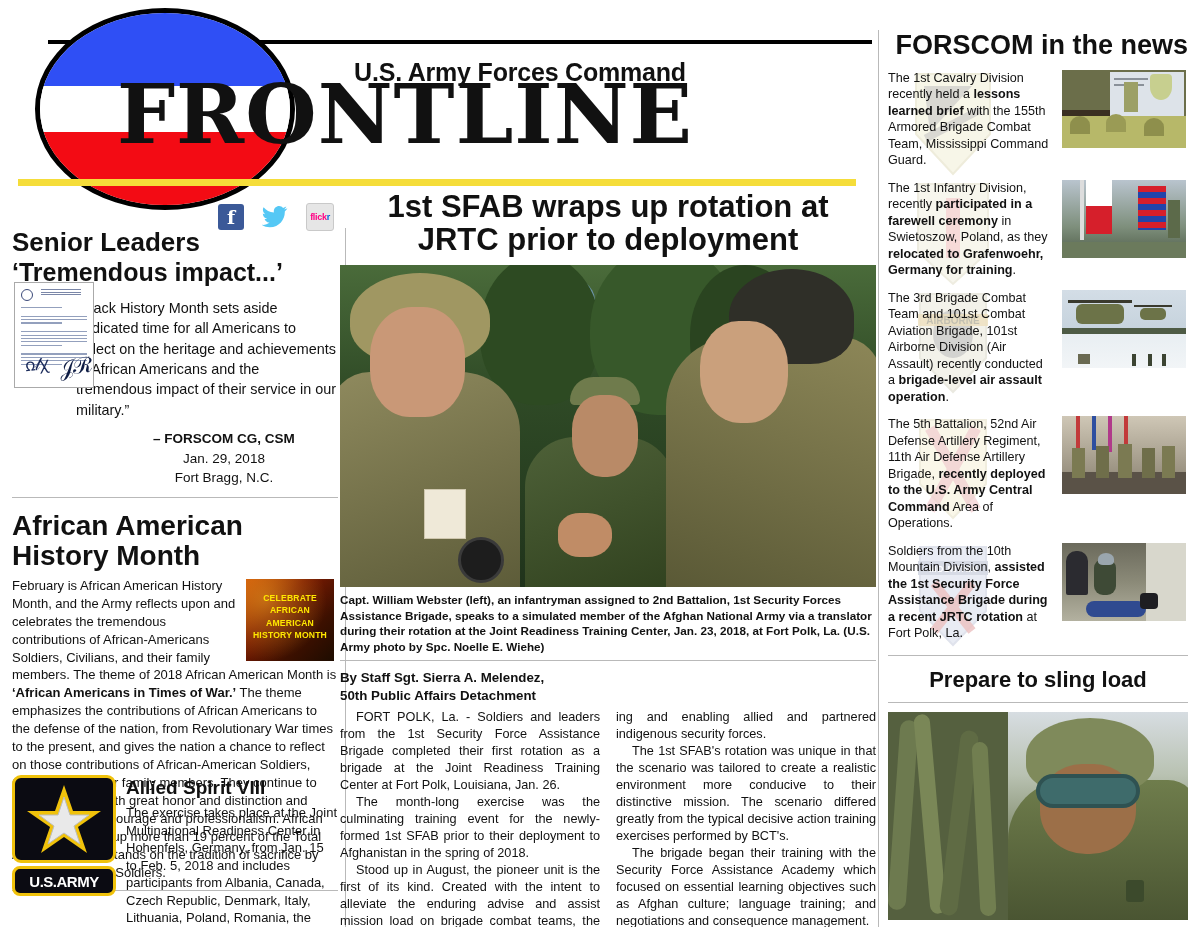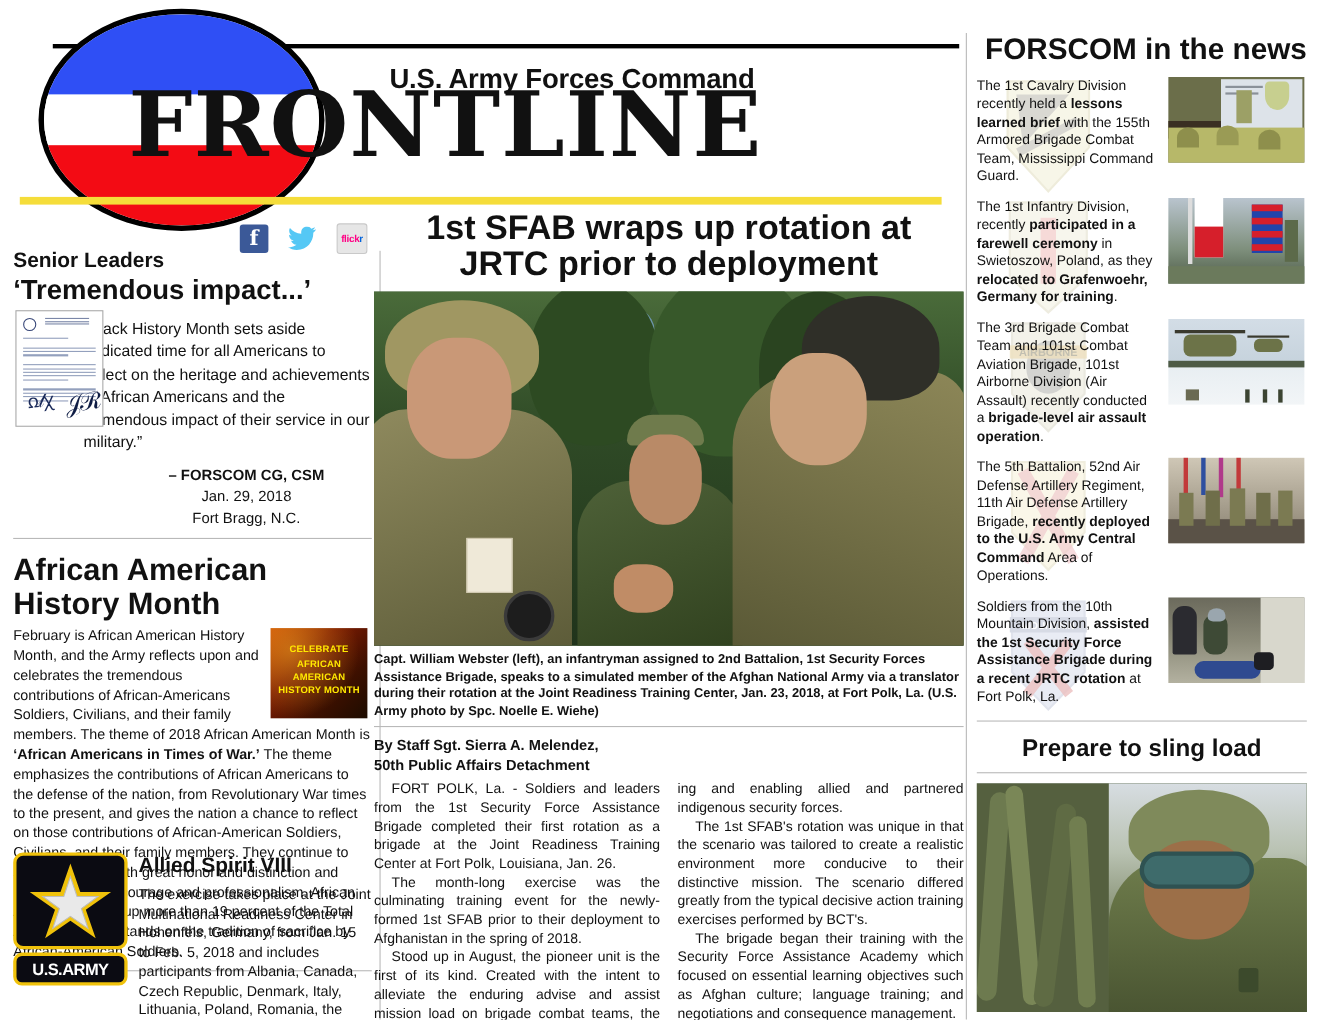--- a/index.html
+++ b/index.html
@@ -31,21 +31,21 @@
   .ico{width:26px;height:26px;border-radius:3px;display:flex;align-items:center;
        justify-content:center;font-weight:bold;font-size:19px;}
   .ico-fb{background:#3b5998;color:#fff;font-family:"DejaVu Serif",serif;}
   .ico-tw{color:#55c8f5;font-size:27px;line-height:1;}
   .ico-fl{background:#e6e6e6;border:1px solid #c9c9c9;font-size:9px;color:#ff0084;
           letter-spacing:-0.3px;}
   .ico-fl i{color:#0063dc;font-style:normal;}
 
   
   .leftcol{position:absolute;left:12px;top:228px;width:326px;}
-  .lc-kicker{font-size:19px;font-weight:bold;line-height:1.1;}
+  .lc-kicker{font-size:26px;font-weight:bold;line-height:1.1;}
   .lc-head{font-size:25px;font-weight:bold;line-height:1.08;margin-top:2px;}
   .quoteblock{display:flex;gap:12px;margin-top:12px;}
   .letter-thumb{width:78px;height:104px;border:1px solid #aaa;background:#fff;position:absolute;
                 left:14px;top:282px;overflow:hidden;}
   .lt-seal{position:absolute;left:6px;top:6px;width:10px;height:10px;border-radius:50%;
            border:1.3px solid #3b4a7a;}
   .lt-hdr{position:absolute;left:26px;top:6px;width:40px;height:8px;}
   .lt-hdr span{display:block;height:1px;background:#7b87a8;margin-bottom:1.5px;}
   .lt-body{position:absolute;left:6px;top:24px;right:6px;}
   .lt-body span{display:block;height:1.1px;background:#93a0bd;margin-bottom:2.3px;}

